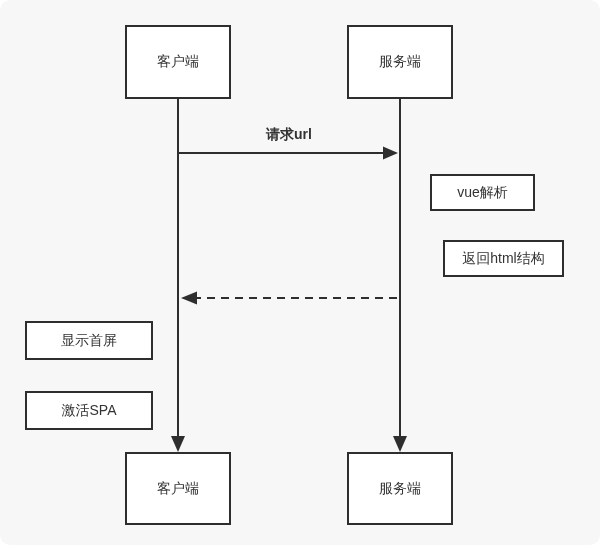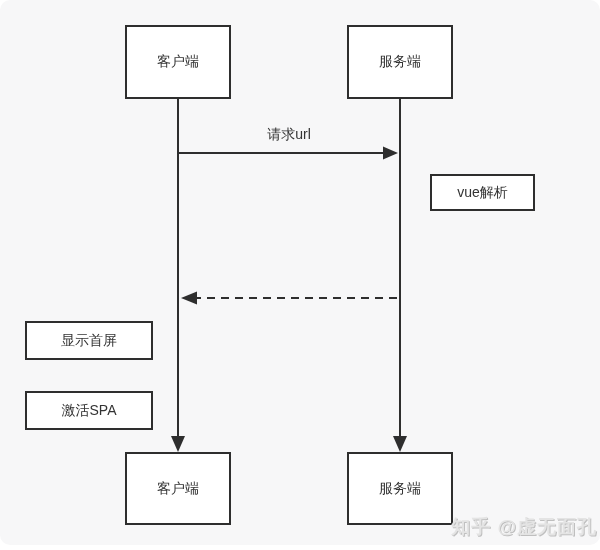--- a/index.html
+++ b/index.html
@@ -68,21 +68,21 @@
   }
   
   .n-top-client    { left: 125px; top: 25px;  width: 106px; height: 74px; }
   .n-top-server    { left: 347px; top: 25px;  width: 106px; height: 74px; }
   .n-vue-parse     { left: 430px; top: 174px; width: 105px; height: 37px; }
   .n-return-struct { left: 443px; top: 240px; width: 121px; height: 37px; }
   .n-first-screen  { left: 25px;  top: 321px; width: 128px; height: 39px; }
   .n-activate-spa  { left: 25px;  top: 391px; width: 128px; height: 39px; }
   .n-bottom-client { left: 125px; top: 452px; width: 106px; height: 73px; }
   .n-bottom-server { left: 347px; top: 452px; width: 106px; height: 73px; }
-  .l-request { left: 209px; top: 126px; }
+  .l-request { left: 209px; top: 126px; font-weight: bold; }
   .l-return  { left: 209px; top: 271px; }
 </style>
 </head>
 <body>
 
 <div class="canvas">
 
   <svg class="wires" width="600" height="550" viewBox="0 0 600 550">
 
     <line x1="178" y1="99" x2="178" y2="437"></line>
@@ -105,33 +105,35 @@
   <div class="node n-top-server">
     <span>服务端</span>
   </div>
 
   <div class="msg-label l-request">请求url</div>
 
   <div class="node n-vue-parse">
     <span>vue解析</span>
   </div>
 
+  <div class="node n-return-struct">
+    <span>返回html结构</span>
+  </div>
 
 
   <div class="node n-first-screen">
     <span>显示首屏</span>
   </div>
 
   <div class="node n-activate-spa">
     <span>激活SPA</span>
   </div>
 
   <div class="node n-bottom-client">
     <span>客户端</span>
   </div>
 
   <div class="node n-bottom-server">
     <span>服务端</span>
   </div>
 
-  <div class="watermark">知乎 @虚无面孔</div>
 
 </div>
 
 </body></html>

